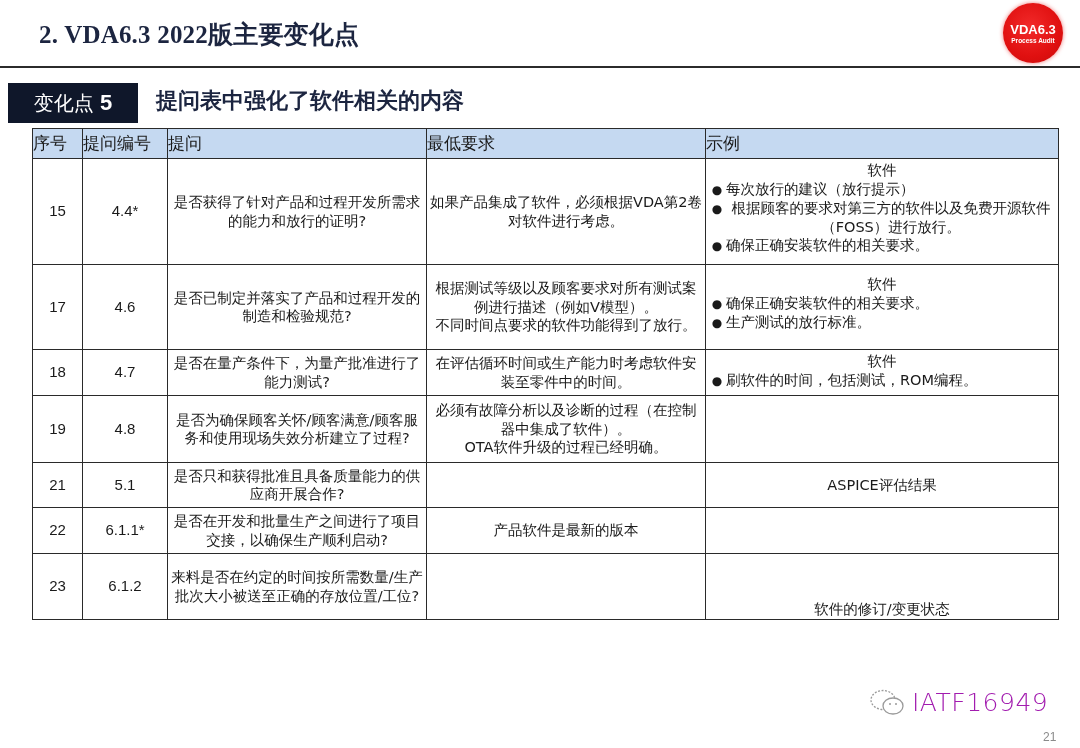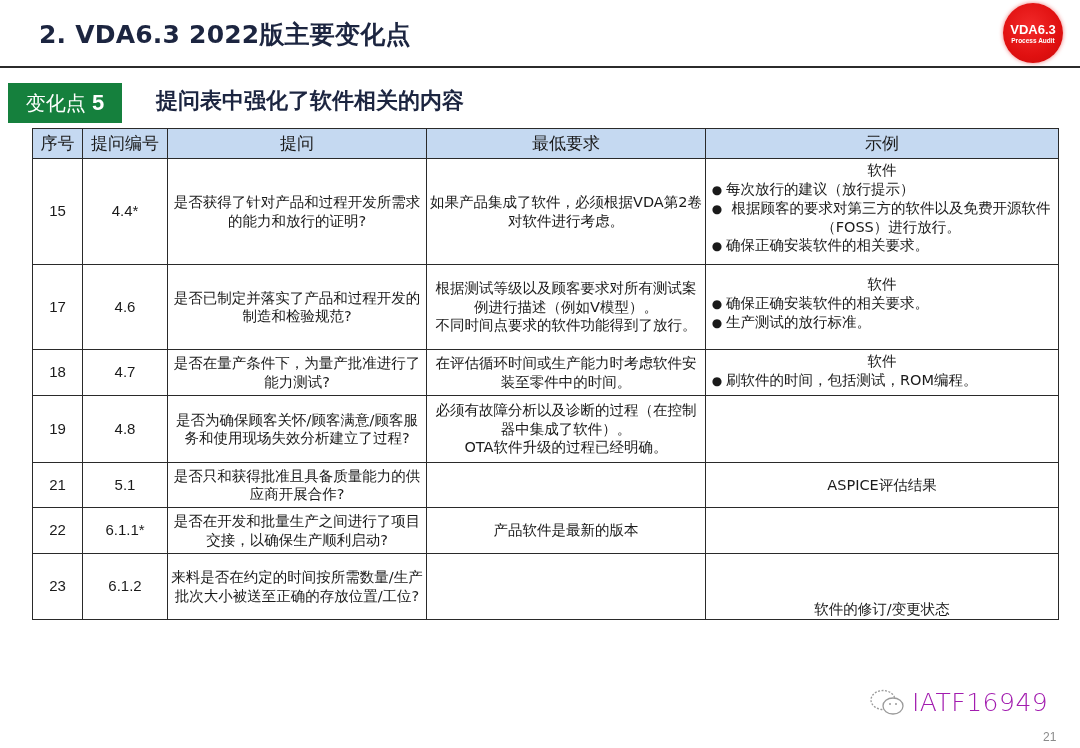--- a/index.html
+++ b/index.html
@@ -1,31 +1,31 @@
 <!DOCTYPE html>
 <html><head>
 <meta charset="utf-8">
 <style>
   html, body { margin:0; padding:0; }
   body { width:1080px; height:748px; background:#ffffff; position:relative; overflow:hidden;
          font-family:"DejaVu Sans","Liberation Sans",sans-serif; color:#1a1a1a; }
-  .slide-title { position:absolute; left:39px; top:18px; font-size:25px; font-weight:bold; color:#1c2540; letter-spacing:0.2px; }
+  .slide-title { position:absolute; left:39px; top:18px; font-size:25px; font-weight:bold; color:#1c2540; letter-spacing:0.2px;font-family:Liberation Serif, serif; }
   .title-rule { position:absolute; left:0; top:66px; width:1080px; height:2px; background:#2b2b2b; }
   .badge { position:absolute; left:1003px; top:3px; width:60px; height:60px; border-radius:50%;
            background:radial-gradient(circle at 45% 40%, #f22a2a 0%, #e01010 60%, #c80a0a 100%);
            box-shadow:0 0 4px rgba(230,30,30,0.6); color:#fff; text-align:center; }
   .badge .b1 { display:block; font-family:"Liberation Sans",sans-serif; font-weight:bold; font-size:13px; margin-top:20px; line-height:13px; }
   .badge .b2 { display:block; font-family:"Liberation Sans",sans-serif; font-weight:bold; font-size:6.5px; line-height:9px; }
-  .change-box { position:absolute; left:8px; top:83px; width:114px; height:40px; background:#15803d; color:#fff;
+  .change-box { position:absolute; left:8px; top:83px; width:130px; height:40px; background:#0f172a; color:#fff;
                 font-size:20px; line-height:40px; text-align:center; }
   .change-box b { font-family:"Liberation Sans",sans-serif; font-size:22px; }
   .subtitle { position:absolute; left:156px; top:86px; font-size:22px; font-weight:bold; color:#1c2540; }
   table.tbl { position:absolute; left:32px; top:128px; border-collapse:collapse; table-layout:fixed; }
   .tbl th, .tbl td { border:1.5px solid #2a2a2a; padding:0; font-size:14.5px; line-height:18.5px; vertical-align:middle; }
-  .tbl th { background:#c5d9f1; font-weight:normal; font-size:17px; height:29px; text-align:center; color:#1a1a1a;margin-top:44px; }
+  .tbl th { background:#c5d9f1; font-weight:normal; font-size:17px; height:29px; text-align:left; color:#1a1a1a;margin-top:44px; }
   .tbl td.c { text-align:center; font-family:"Liberation Sans","DejaVu Sans",sans-serif; font-size:15px; }
   .tbl td.t { padding:0 2px 0 2px;text-align:center; }
   .tbl td.top { vertical-align:top; padding-top:2px; }
   .ex-head { display:block; }
   .bul { display:flex; }
   .bul .dot { width:18px; flex:0 0 18px; }
   .bul .dot::before { content:"●"; font-size:12px; }
   .watermark-strip { position:absolute; left:660px; top:680px; width:420px; height:40px; background:rgba(255,255,255,0.93); }
   .watermark { position:absolute; left:868px; top:688px; font-family:"DejaVu Sans",sans-serif; font-size:25px; color:#a21caf;
                letter-spacing:0.5px; font-weight:300; }

